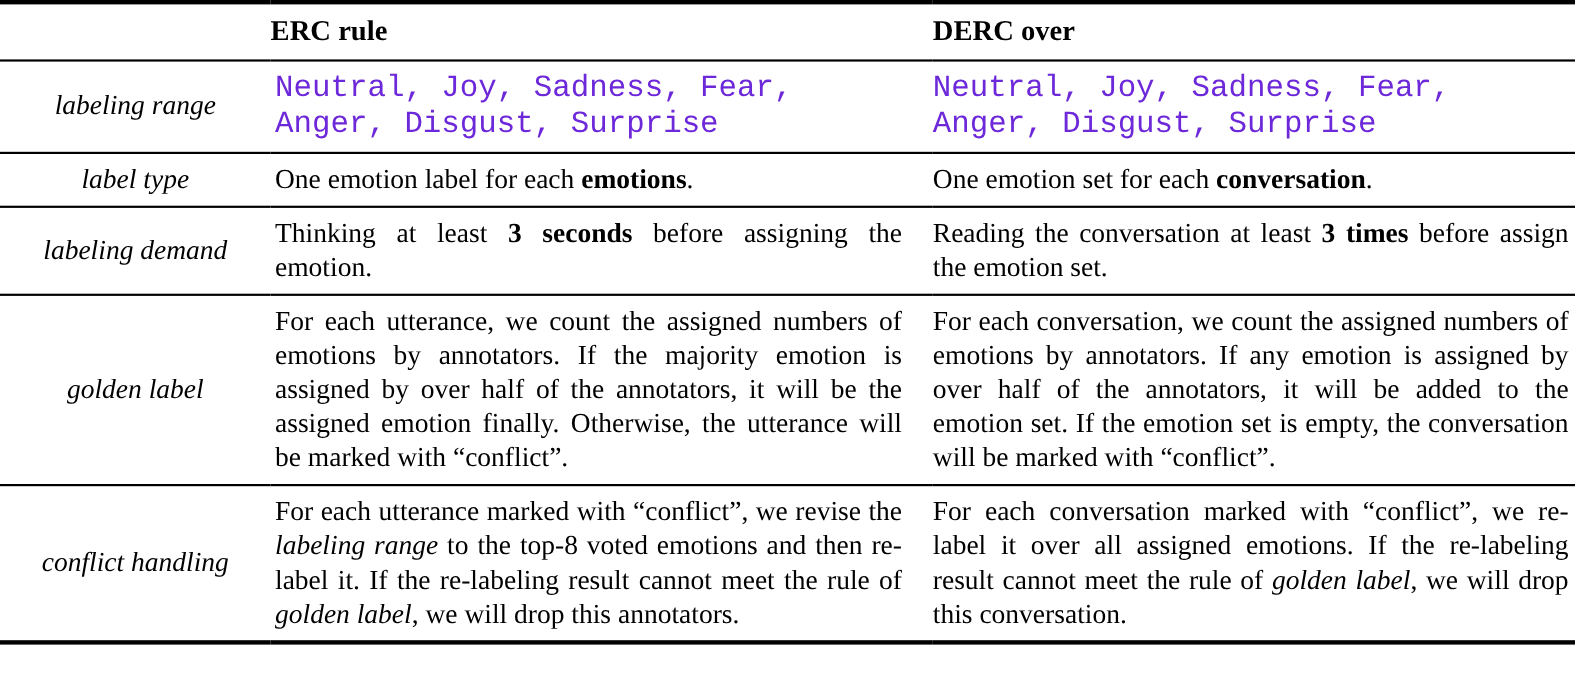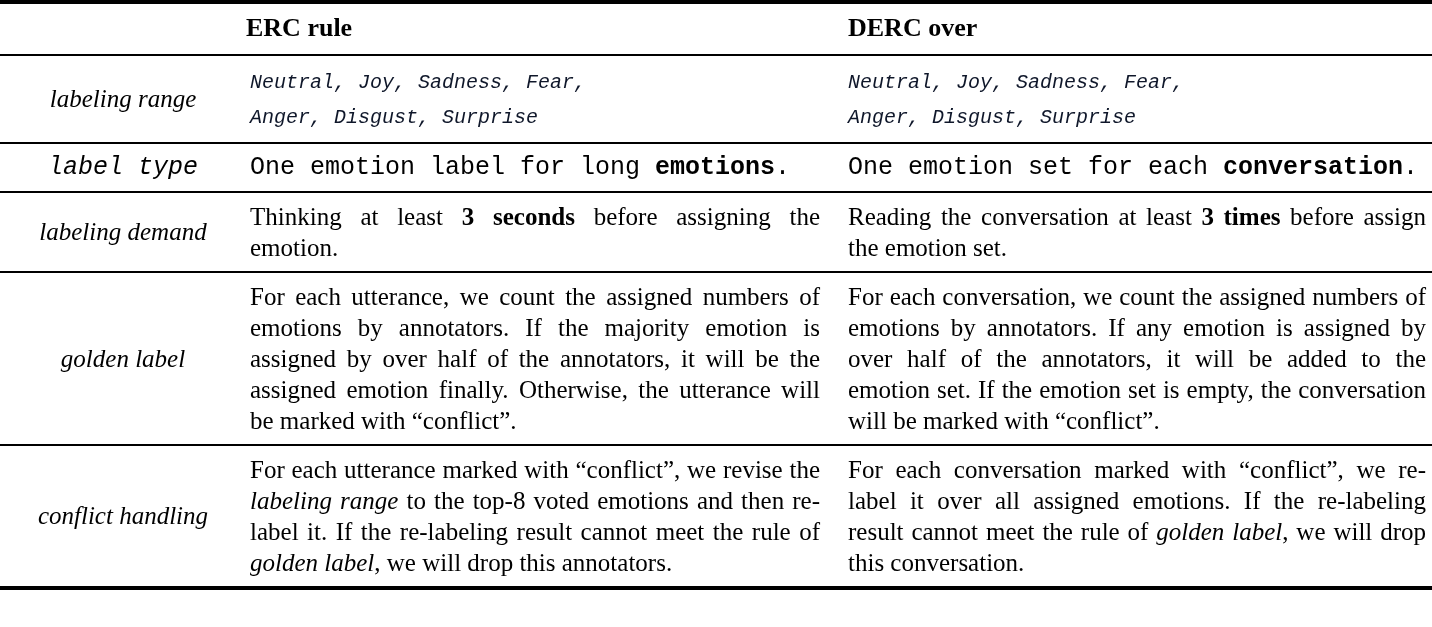--- a/index.html
+++ b/index.html
@@ -49,35 +49,34 @@
     vertical-align: middle;
     text-align: justify;
     font-size: 25px;
     line-height: 31px;
     padding: 8px 0;
   }
   td.cell-erc  { padding-left: 4px;  padding-right: 28px; }
   td.cell-derc { padding-left: 0px;  padding-right: 6px;  }
 
   tr.row-labeling-range   { height: 75px;  }
-  tr.row-label-type       { height: 47px; font-family: Liberation Mono, monospace;  }
+  tr.row-label-type       { height: 47px;  }
   tr.row-labeling-order   { height: 42px;  }
   tr.row-labeling-demand  { height: 76px;  }
   tr.row-golden-label     { height: 158px; }
   tr.row-conflict-handling{ height: 140px; }
 
   .b { font-weight: bold; }
   .i { font-style: italic; }
   .mono {
     font-family: "Liberation Mono", "DejaVu Sans Mono", monospace;
-    font-size: 20px;
+    font-size: 28px;
     line-height: 32px;
     white-space: pre-wrap;
-    color: #0f172a;
-    font-style: italic;
+    color: #6d28d9;
   }
   td.cell.has-mono { text-align: left; }
 </style>
 </head>
 <body>
 
 <div class="table-wrap">
   <table class="rules-table">
     <colgroup>
       <col style="width:246px">
@@ -94,21 +93,21 @@
     <tbody>
       <tr class="row-labeling-range">
         <td class="row-label">labeling range</td>
         <td class="cell cell-erc has-mono"><span class="mono">Neutral, Joy, Sadness, Fear,
 Anger, Disgust, Surprise</span></td>
         <td class="cell cell-derc has-mono"><span class="mono">Neutral, Joy, Sadness, Fear,
 Anger, Disgust, Surprise</span></td>
       </tr>
       <tr class="row-label-type">
         <td class="row-label">label type</td>
-        <td class="cell cell-erc"><span>One emotion label for long </span><span class="b">emotions</span><span>.</span></td>
+        <td class="cell cell-erc"><span>One emotion label for each </span><span class="b">emotions</span><span>.</span></td>
         <td class="cell cell-derc"><span>One emotion set for each </span><span class="b">conversation</span><span>.</span></td>
       </tr>
       <tr class="row-labeling-demand">
         <td class="row-label">labeling demand</td>
         <td class="cell cell-erc"><span>Thinking at least </span><span class="b">3 seconds</span><span> before assigning the emotion.</span></td>
         <td class="cell cell-derc"><span>Reading the conversation at least </span><span class="b">3 times</span><span> before assign the emotion set.</span></td>
       </tr>
       <tr class="row-golden-label">
         <td class="row-label">golden label</td>
         <td class="cell cell-erc"><span>For each utterance, we count the assigned numbers of emotions by annotators. If the majority emotion is assigned by over half of the annotators, it will be the assigned emotion finally. Otherwise, the utterance will be marked with “conflict”.</span></td>

